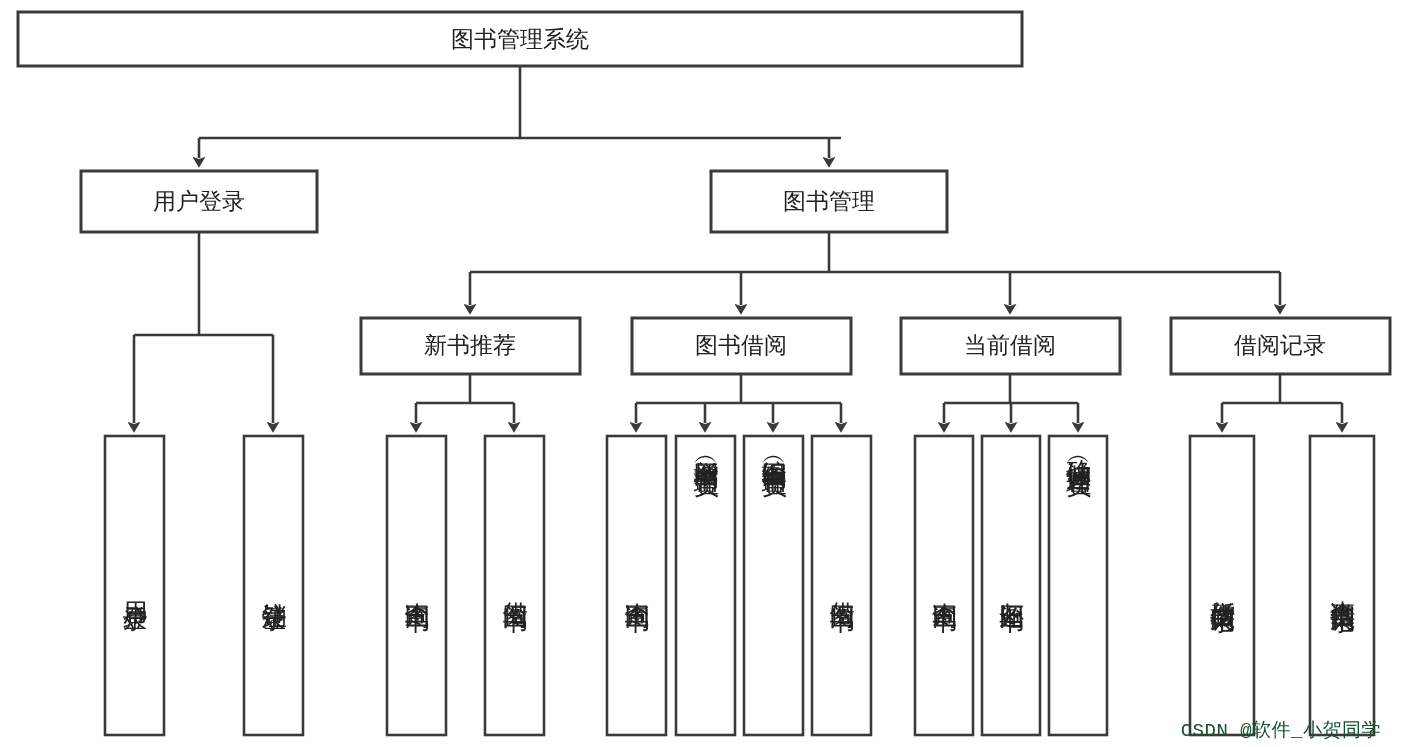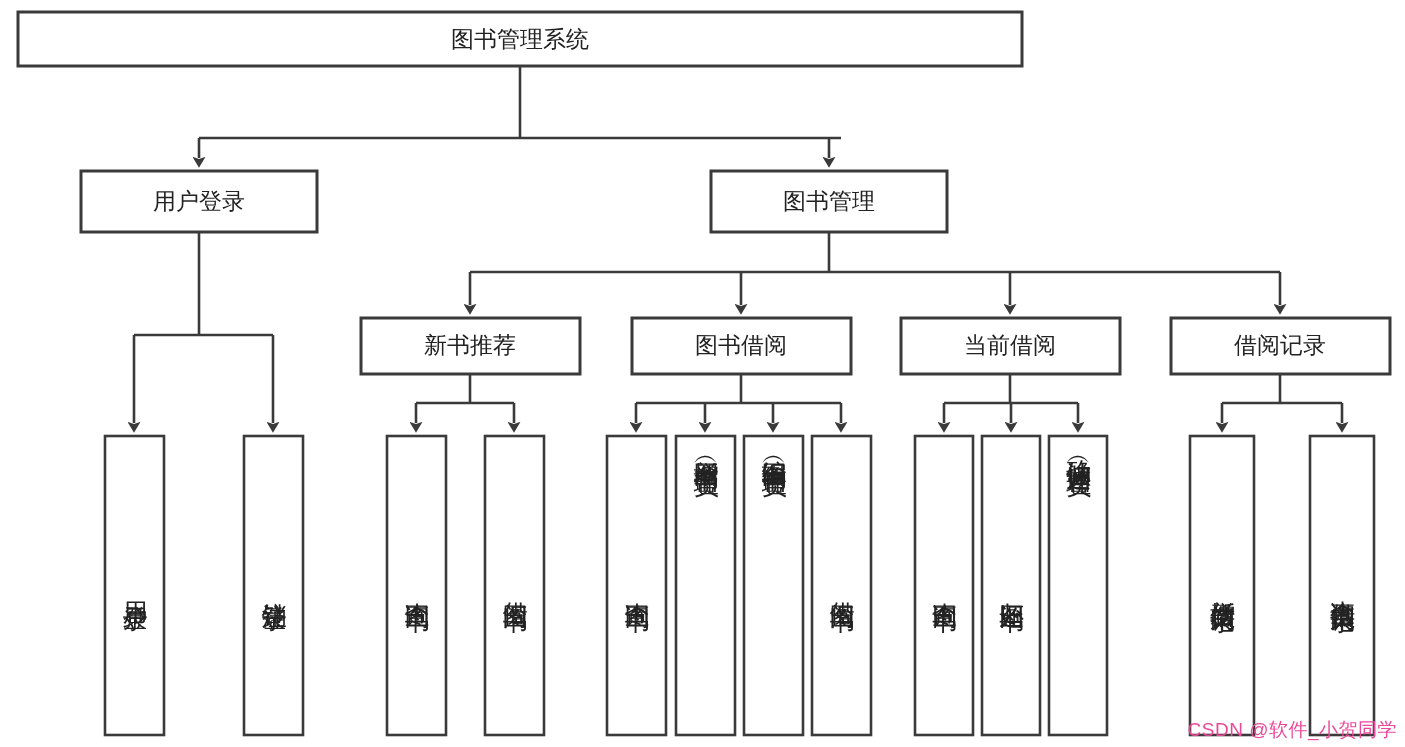--- a/index.html
+++ b/index.html
@@ -69,25 +69,25 @@
     font-size: 25px;
     line-height: 1.06;
     color: #222222;
     letter-spacing: 2px;
     white-space: nowrap;
     text-align: start;
     pointer-events: none;
   }
   .watermark {
     position: absolute;
-    right: 8px;
+    right: 24px;
     bottom: 4px;
-    font-family: Liberation Sans, sans-serif;
+    font-family: Liberation Mono, monospace;
     font-size: 19px;
-    color: #ec4899;
+    color: #14532d;
     white-space: nowrap;
     letter-spacing: 0.5px;
   }
 </style>
 </head>
 <body>
 
 <div id="diagram-root">
 
   <svg id="flowchart" viewBox="0 0 1405 747">

